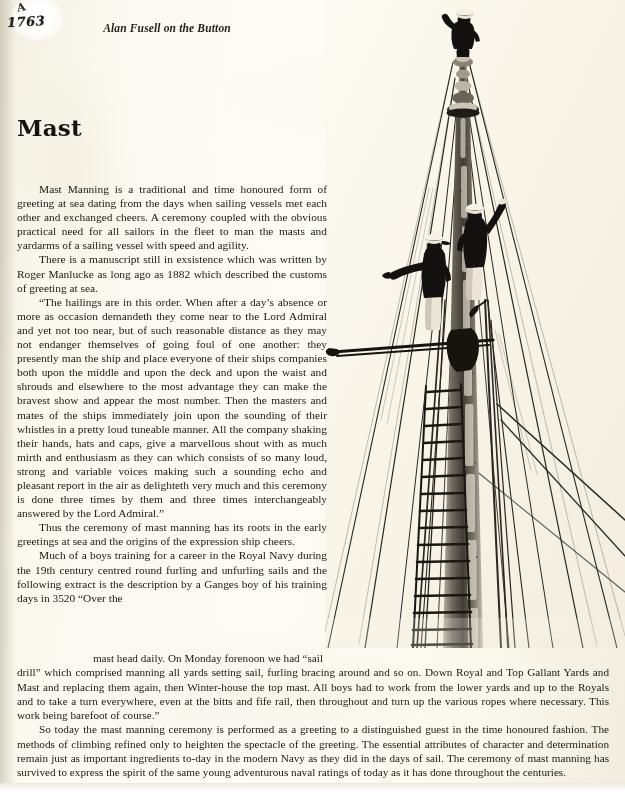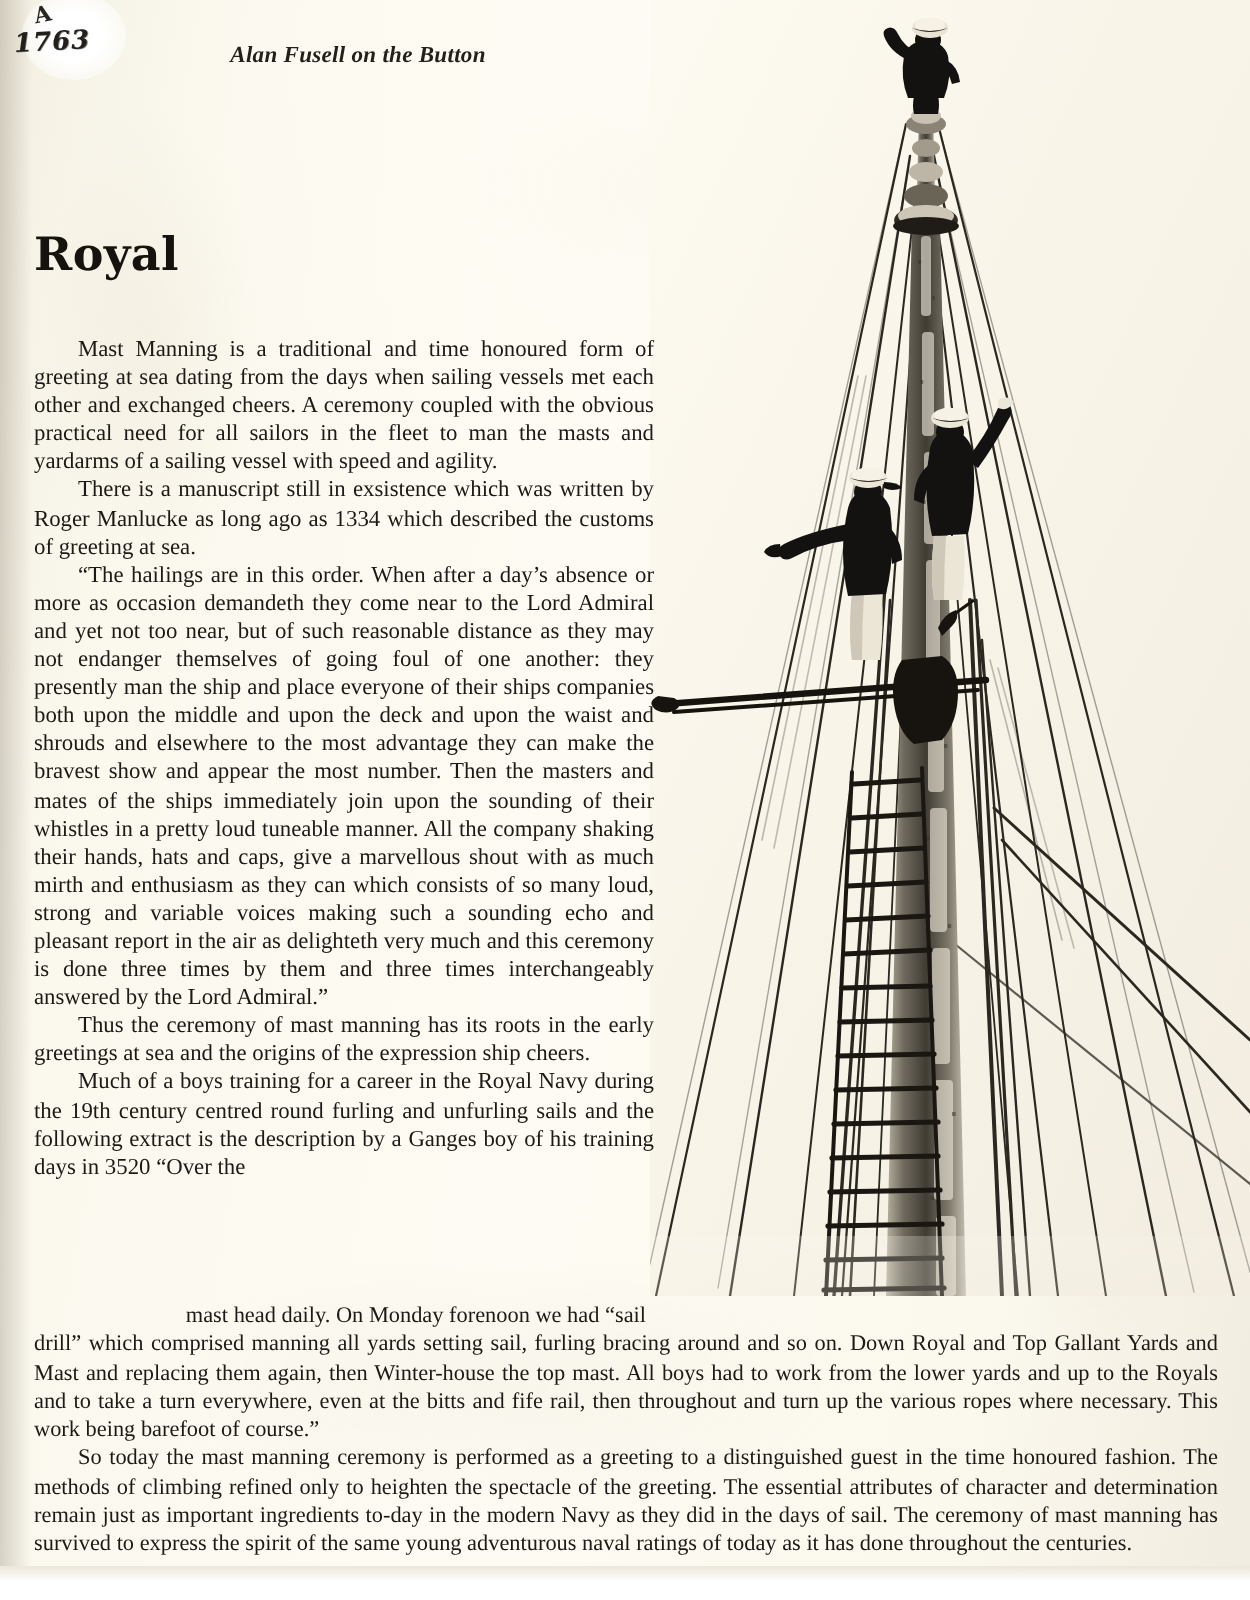--- a/index.html
+++ b/index.html
@@ -108,21 +108,20 @@
     left: 0;
     top: 22px;
     width: 334px;
     text-align: center;
     font-size: 11.5px;
     font-style: italic;
     font-weight: 700;
     color: #241f1b;
     letter-spacing: .15px;
     z-index: 5;
-    padding-left: 12px;
   }
 
   
   #article-title {
     position: absolute;
     left: 17px;
     top: 115px;
     width: 300px;
     font-family: "DejaVu Serif", serif;
     font-size: 23px;
@@ -139,21 +138,21 @@
     font-size: 11.4px;
     line-height: 14.1px;
     color: #1c1916;
     text-align: justify;
     text-justify: inter-word;
     hyphens: none;
     z-index: 5;
   }
   #col-narrow {
     left: 17px;
-    top: 168px;
+    top: 182px;
     width: 310px;
   }
   #col-wide {
     left: 17px;
     top: 651px;
     width: 592px;
     font-size: 11.2px;
     line-height: 14.3px;
   }
   .col-text p {
@@ -192,21 +191,21 @@
 
   <div id="hand-note">
     <div id="hand-blob"></div>
     <div id="hand-mark">A</div>
     <div id="hand-text">1763</div>
   </div>
 
   <div id="running-head">Alan Fusell on the Button</div>
 
   <div id="article-title">
-    <div>Royal</div>
+    <div>Mast</div>
   </div>
 
   <div id="photo">
     <svg width="300" height="648" viewBox="0 0 300 648">
       <defs>
         <linearGradient id="photobg" x1="0" y1="0" x2="1" y2="1">
           <stop offset="0%" stop-color="#fdfaf1"></stop>
           <stop offset="45%" stop-color="#f8f4e8"></stop>
           <stop offset="100%" stop-color="#f2ede0"></stop>
         </linearGradient>
@@ -397,21 +396,21 @@
         <path d="M88 630 L146 629" stroke-width="2.6"></path>
         <path d="M87 645 L147 644" stroke-width="2.6"></path>
       </g>
 
       <rect x="0" y="618" width="300" height="30" fill="url(#photobg)" opacity=".25"></rect>
     </svg>
   </div>
 
   <div id="col-narrow" class="col-text">
     <p>Mast Manning is a traditional and time honoured form of greeting at sea dating from the days when sailing vessels met each other and exchanged cheers. A ceremony coupled with the obvious practical need for all sailors in the fleet to man the masts and yardarms of a sailing vessel with speed and agility.</p>
-    <p>There is a manuscript still in exsistence which was written by Roger Manlucke as long ago as 1334 which described the customs of greeting at sea.</p>
+    <p>There is a manuscript still in exsistence which was written by Roger Manlucke as long ago as 1882 which described the customs of greeting at sea.</p>
     <p>“The hailings are in this order. When after a day’s absence or more as occasion demandeth they come near to the Lord Admiral and yet not too near, but of such reasonable distance as they may not endanger themselves of going foul of one another: they presently man the ship and place everyone of their ships companies both upon the middle and upon the deck and upon the waist and shrouds and elsewhere to the most advantage they can make the bravest show and appear the most number. Then the masters and mates of the ships immediately join upon the sounding of their whistles in a pretty loud tuneable manner. All the company shaking their hands, hats and caps, give a marvellous shout with as much mirth and enthusiasm as they can which consists of so many loud, strong and variable voices making such a sounding echo and pleasant report in the air as delighteth very much and this ceremony is done three times by them and three times interchangeably answered by the Lord Admiral.”</p>
     <p>Thus the ceremony of mast manning has its roots in the early greetings at sea and the origins of the expression ship cheers.</p>
     <p>Much of a boys training for a career in the Royal Navy during the 19th century centred round furling and unfurling sails and the following extract is the description by a Ganges boy of his training days in 3520 “Over the</p>
   </div>
 
   <div id="col-wide" class="col-text">
     <p class="noindent"><span id="wrap-line">mast head daily. On Monday forenoon we had “sail</span><span>drill” which comprised manning all yards setting sail, furling bracing around and so on. Down Royal and Top Gallant Yards and Mast and replacing them again, then Winter-house the top mast. All boys had to work from the lower yards and up to the Royals and to take a turn everywhere, even at the bitts and fife rail, then throughout and turn up the various ropes where necessary. This work being barefoot of course.”</span></p>
     <p>So today the mast manning ceremony is performed as a greeting to a distinguished guest in the time honoured fashion. The methods of climbing refined only to heighten the spectacle of the greeting. The essential attributes of character and determination remain just as important ingredients to-day in the modern Navy as they did in the days of sail. The ceremony of mast manning has survived to express the spirit of the same young adventurous naval ratings of today as it has done throughout the centuries.</p>
   </div>
 

